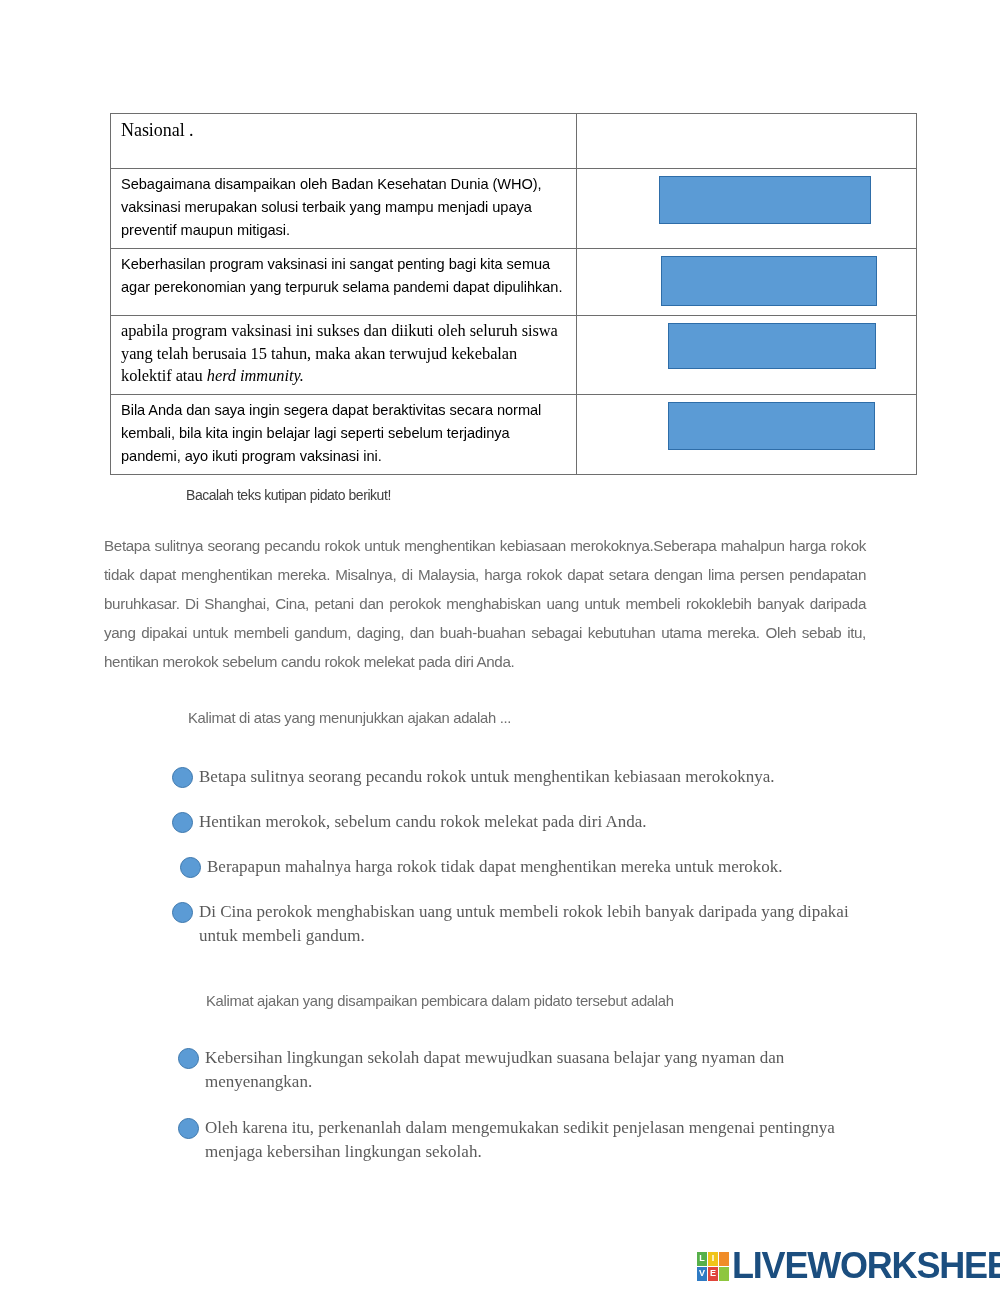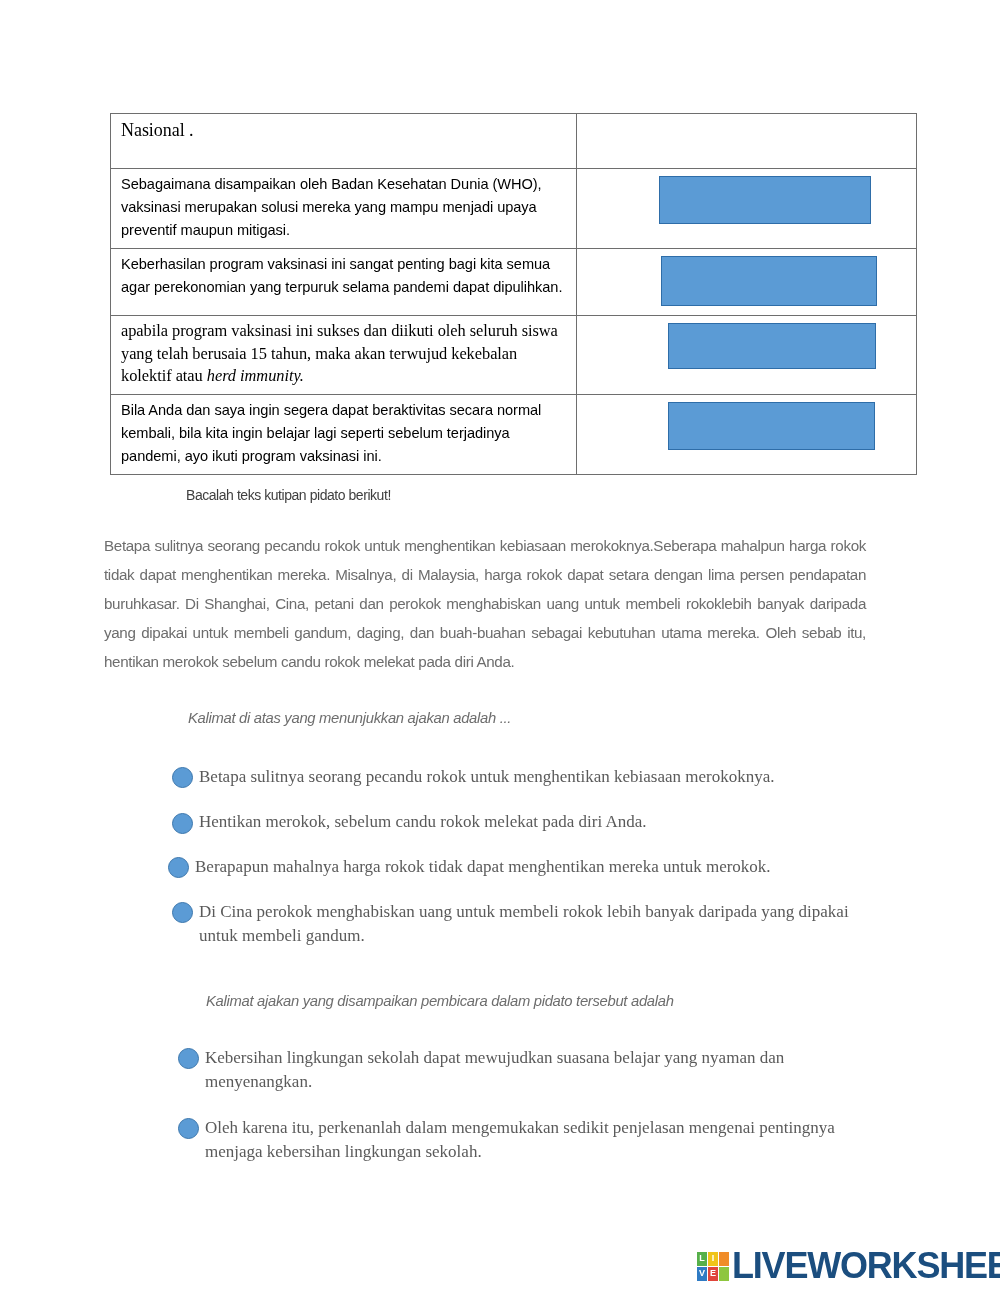--- a/index.html
+++ b/index.html
@@ -101,21 +101,20 @@
   }
 
   
   .question-prompt {
     position: absolute;
     font-family: "Liberation Sans", sans-serif;
     font-size: 14.8px;
     color: #6d6d6d;
     letter-spacing: -0.3px;
     white-space: nowrap;
-    font-style: italic;
   }
   #question-1-prompt { left: 188px; top: 710px; }
   #question-2-prompt { left: 206px; top: 993px; }
 
   .option-row {
     position: absolute;
     display: flex;
     align-items: flex-start;
   }
   .radio {
@@ -130,22 +129,22 @@
   }
   .option-text {
     font-family: "Liberation Serif", serif;
     font-size: 17px;
     line-height: 24px;
     color: #5a5a5a;
     margin-left: 6px;
   }
 
   #opt-1-1 { left: 172px; top: 765px; width: 700px; }
-  #opt-1-2 { left: 172px; top: 810px; width: 700px; align-items: center; }
-  #opt-1-3 { left: 168px; top: 855px; width: 700px; }
+  #opt-1-2 { left: 172px; top: 810px; width: 700px; }
+  #opt-1-3 { left: 180px; top: 855px; width: 700px; }
   #opt-1-4 { left: 172px; top: 900px; width: 680px; justify-content: flex-end; }
   #opt-2-1 { left: 178px; top: 1046px; width: 660px; }
   #opt-2-2 { left: 178px; top: 1116px; width: 660px; }
 
   
   #logo {
     position: absolute;
     left: 697px;
     top: 1248px;
     display: flex;
@@ -192,21 +191,21 @@
   <tbody>
     <tr>
       <td class="col-left row-empty-left">
         <div class="cell-text serif-title">Nasional .</div>
       </td>
       <td class="col-right answer-cell"></td>
     </tr>
 
     <tr>
       <td class="col-left">
-        <div class="cell-text">Sebagaimana disampaikan oleh Badan Kesehatan Dunia (WHO), vaksinasi merupakan solusi mereka yang   mampu menjadi upaya preventif maupun mitigasi.</div>
+        <div class="cell-text">Sebagaimana disampaikan oleh Badan Kesehatan Dunia (WHO), vaksinasi merupakan solusi terbaik yang   mampu menjadi upaya preventif maupun mitigasi.</div>
       </td>
       <td class="col-right answer-cell">
         <input class="answer-box b1" type="text" value="" style="">
       </td>
     </tr>
 
     <tr>
       <td class="col-left">
         <div class="cell-text">Keberhasilan program vaksinasi ini sangat penting bagi kita semua agar perekonomian yang terpuruk selama pandemi dapat dipulihkan.</div>
       </td>

